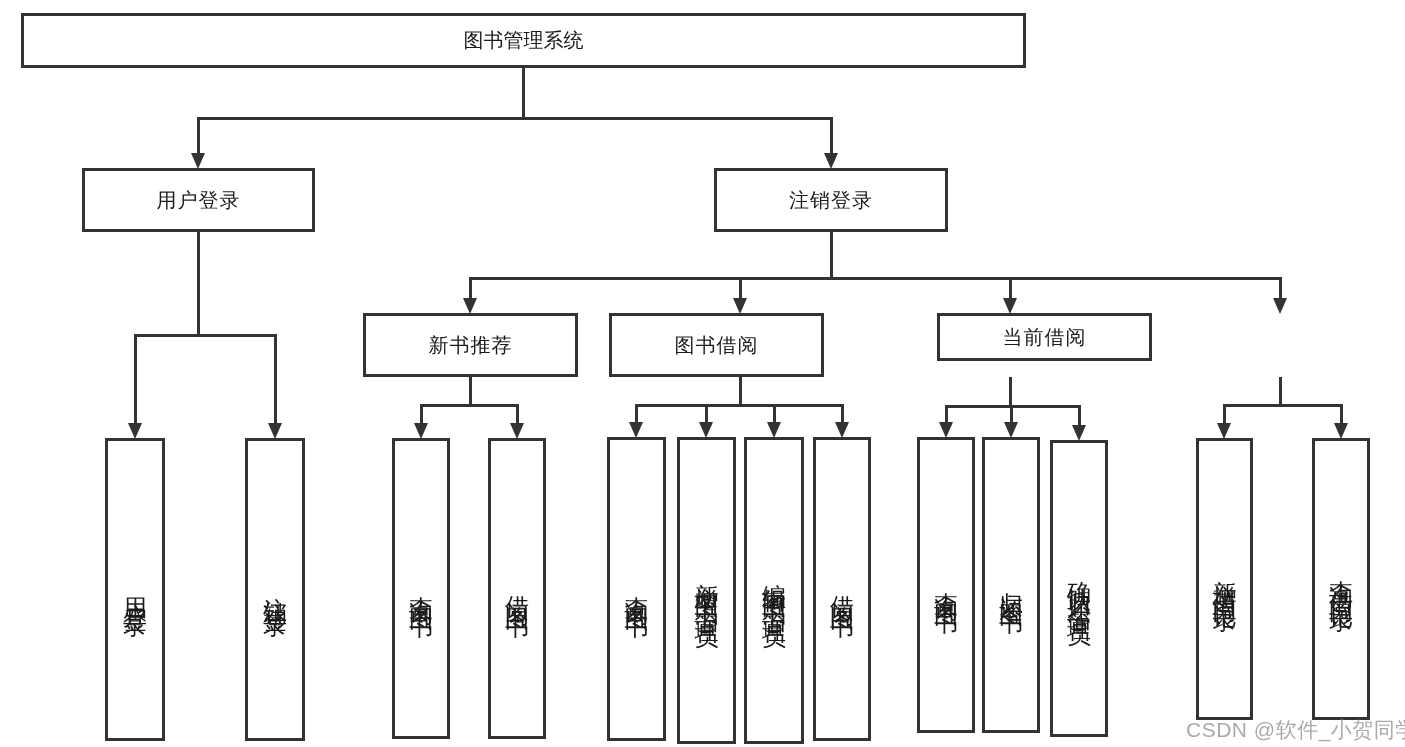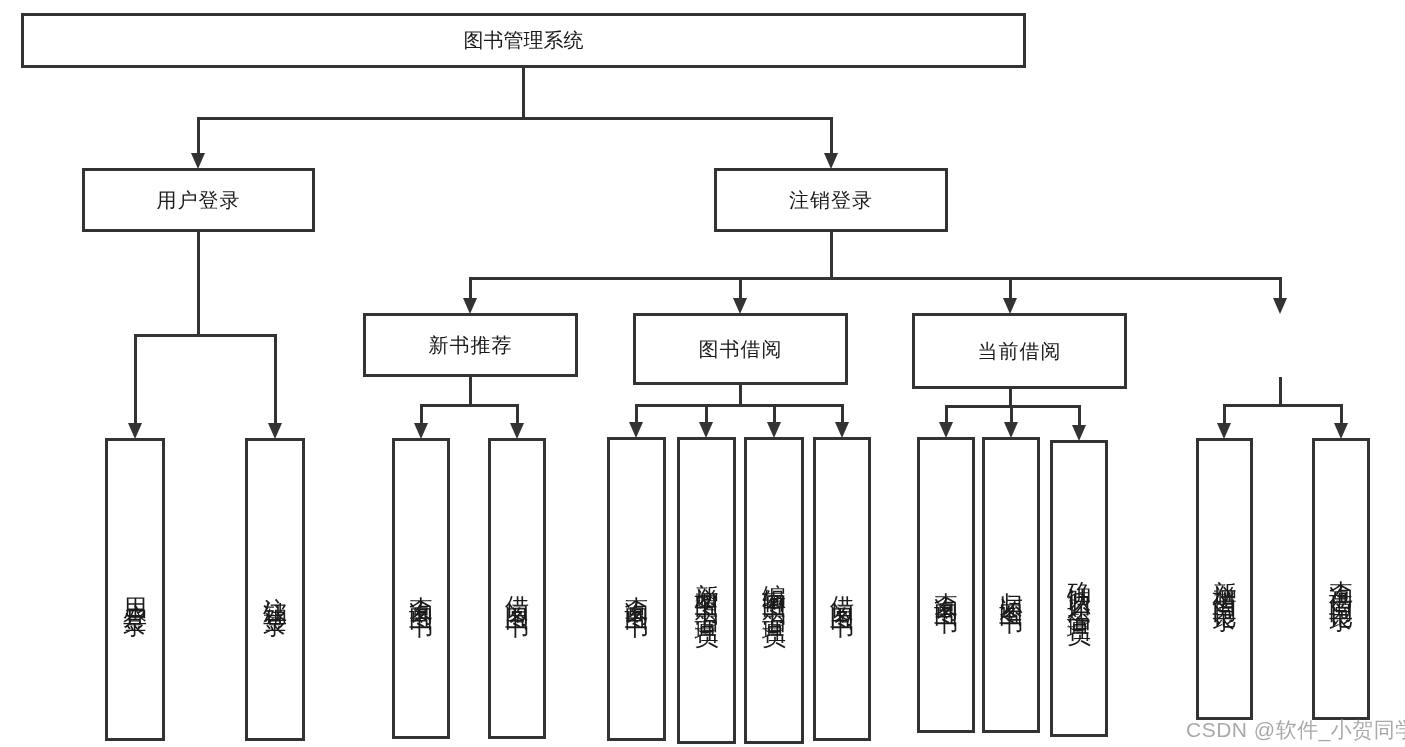--- a/index.html
+++ b/index.html
@@ -101,24 +101,24 @@
   <div class="box lvl" style="left:82px;top:168px;width:233px;height:64px">
     <span>用户登录</span>
   </div>
   <div class="box lvl" style="left:714px;top:168px;width:234px;height:64px">
     <span>注销登录</span>
   </div>
 
   <div class="box lvl" style="left:363px;top:313px;width:215px;height:64px">
     <span>新书推荐</span>
   </div>
-  <div class="box lvl" style="left:633px;top:313px;width:215px;height:72px">
+  <div class="box lvl" style="left:609px;top:313px;width:215px;height:64px">
     <span>图书借阅</span>
   </div>
-  <div class="box lvl" style="left:912px;top:313px;width:215px;height:76px">
+  <div class="box lvl" style="left:937px;top:313px;width:215px;height:48px">
     <span>当前借阅</span>
   </div>
 
   <div class="box leaf" style="left:105px;top:438px;width:60px;height:303px">
     <span>用户登录</span>
   </div>
   <div class="box leaf" style="left:245px;top:438px;width:60px;height:303px">
     <span>注销登录</span>
   </div>
 

